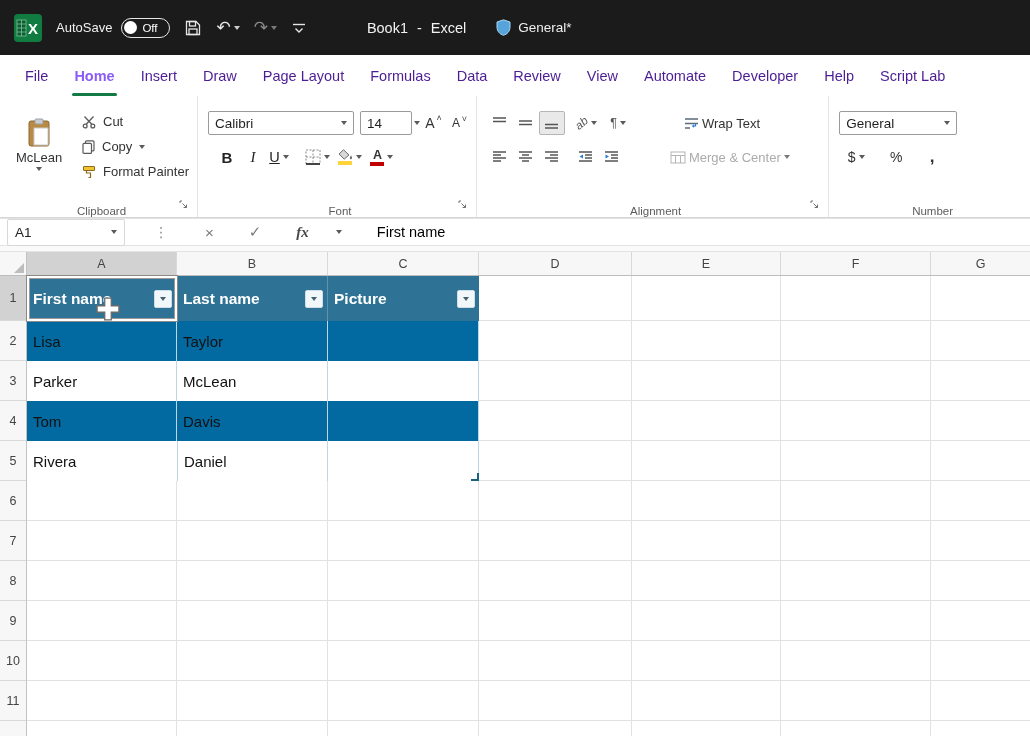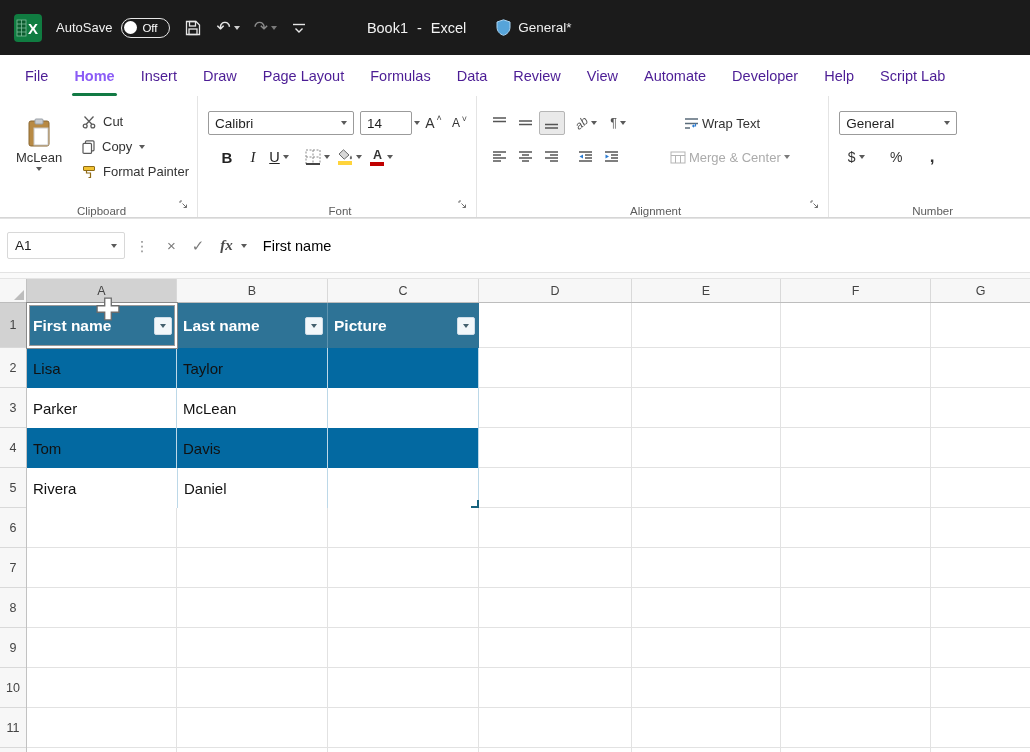--- a/index.html
+++ b/index.html
@@ -50,21 +50,21 @@
   .letter-u { font-size:14.5px; color:#222; text-decoration:underline; }
   .fontsize-btn { font-size:14px; color:#333; position:relative; padding-right:6px; }
   .fontsize-btn .caret { position:absolute; top:-2px; right:-1px; font-size:9px; color:#444; }
   .color-stack { display:flex; flex-direction:column; align-items:center; line-height:1; }
   .color-bar { width:14px; height:3.5px; margin-top:1px; }
   .orient { font-size:11.5px; font-style:italic; color:#555; transform:rotate(-40deg); display:inline-block; }
   .para { font-size:12.5px; color:#555; }
   .disabled-txt { color:#ABABAB; }
 
   
-  .fbar { height:55px; background:#fff; border-top:1px solid #E3E3E3; border-bottom:1px solid #E3E3E3; display:flex; align-items:center; }
+  .fbar { height:28px; background:#fff; border-top:1px solid #E3E3E3; border-bottom:1px solid #E3E3E3; display:flex; align-items:center;gap:19px; }
   .namebox { width:118px; height:27px; margin-left:7px; border:1px solid #D8D8D8; border-radius:2px; display:flex; align-items:center; padding:0 7px; font-size:13.5px; color:#222; }
   .namebox .tri { margin-left:auto; }
   .gripper { color:#8a8a8a; font-size:14px; margin:0 10px; }
   .fx-btn { background:none; border:none; font-size:15px; color:#7a7a7a; padding:0 8px; cursor:default; }
   .fx-italic { font-family:"Liberation Serif", serif; font-style:italic; font-weight:bold; color:#4a4a4a; }
   .fbar-value { margin-left:16px; font-size:14.5px; color:#000; }
 
   
   .spacer { height:6px; background:#FAFAFA; border-bottom:1px solid #E4E4E4; }
   .colheads { height:24px; display:flex; background:#F7F7F7; border-bottom:1px solid #BDBDBD; }

